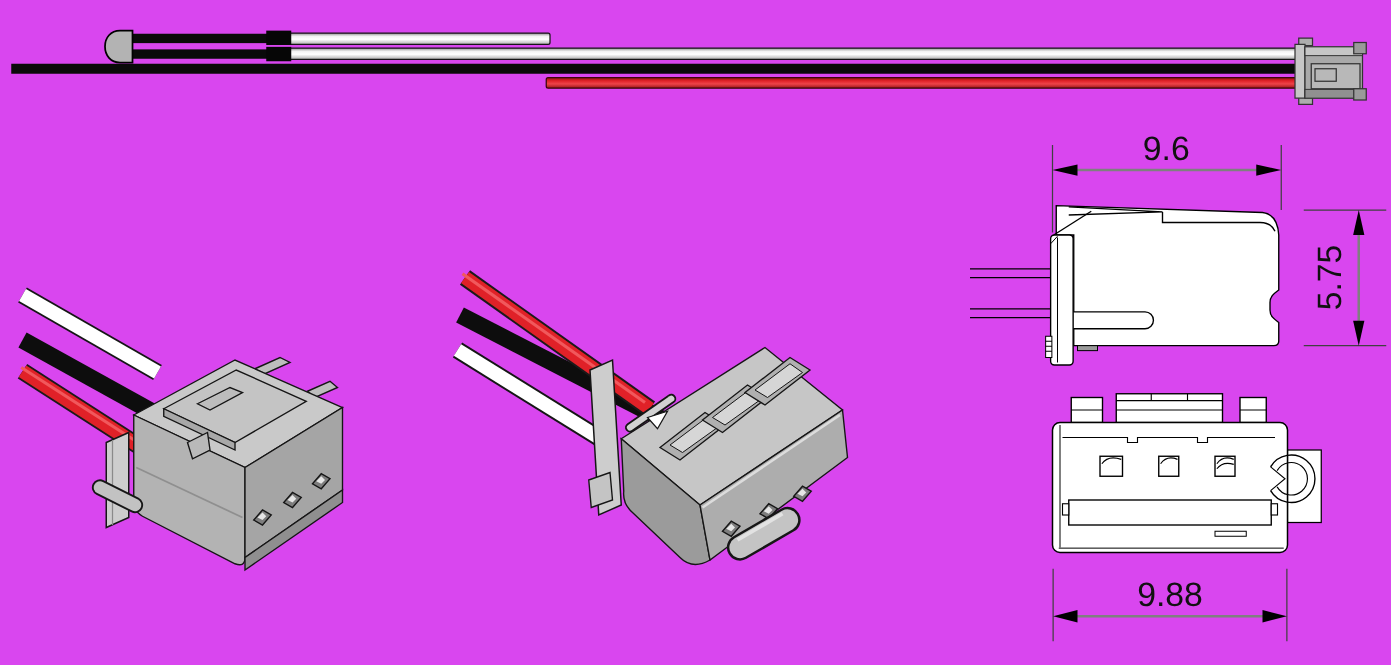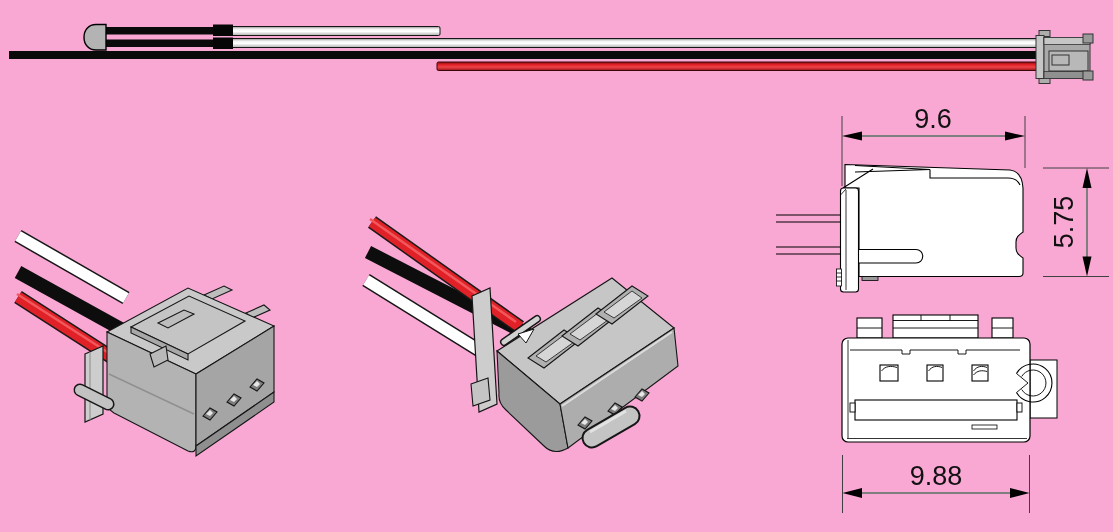--- a/index.html
+++ b/index.html
@@ -1,20 +1,20 @@
 <!DOCTYPE html>
 <html><head>
 <meta charset="utf-8">
 <style>
   html,body{margin:0;padding:0;background:#ffffff;}
   #canvas{
     position:relative;
     width:1113px;
     height:532px;
-    background:#f9a8d4;
+    background:#d946ef;
     overflow:hidden;
     font-family:"Liberation Sans", sans-serif;
   }
   svg{position:absolute;display:block;}
   #top-cable{left:0;top:0;}
   #render-left{left:8px;top:224px;}
   #render-mid{left:332px;top:216px;}
   #dim-side{left:770px;top:92px;}
   #dim-front{left:790px;top:296px;}
   .dim-text{

